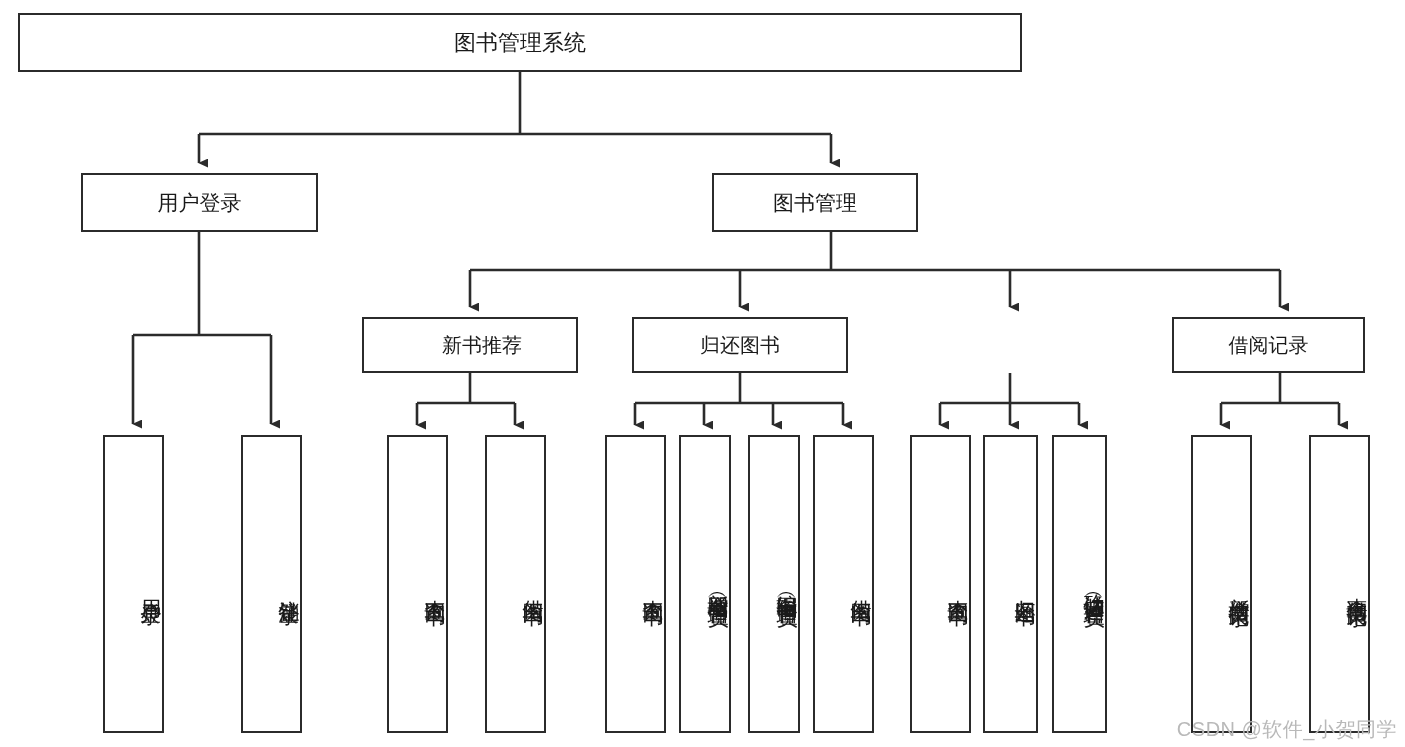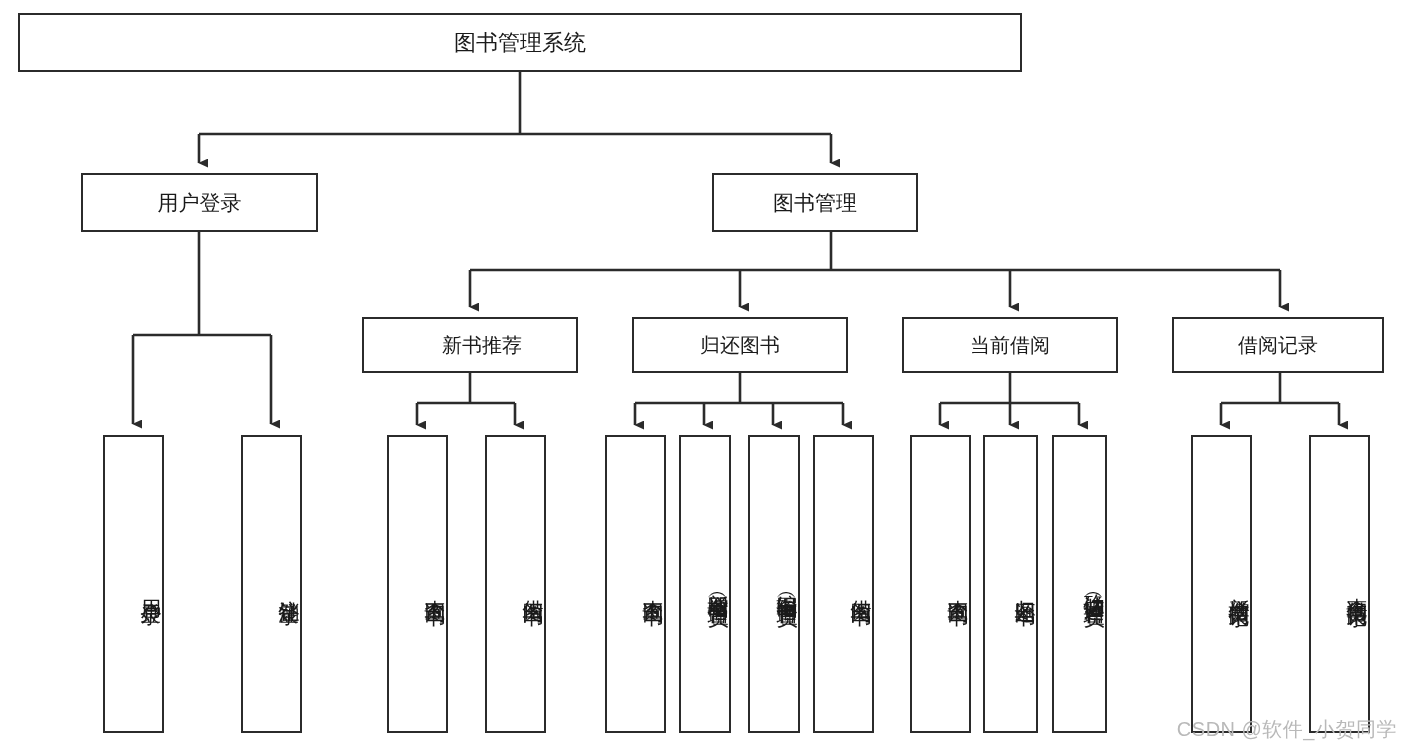--- a/index.html
+++ b/index.html
@@ -122,22 +122,21 @@
     </g>
   </svg>
 
   <div class="node root" style="left:18px; top:13px; width:1004px; height:59px;">图书管理系统</div>
 
   <div class="node level1" style="left:81px; top:173px; width:237px; height:59px;">用户登录</div>
   <div class="node level1" style="left:712px; top:173px; width:206px; height:59px;">图书管理</div>
 
   <div class="node level2" style="left:362px; top:317px; width:216px; height:56px;padding-left:24px;">新书推荐</div>
   <div class="node level2" style="left:632px; top:317px; width:216px; height:56px;">归还图书</div>
-  <div class="node level2" style="left:902px; top:317px; width:216px; height:56px;">当前借阅</div>
-  <div class="node level2" style="left:1172px; top:317px; width:212px; height:56px;">借阅记录</div>
+  <div class="node level2" style="left:1172px; top:317px; width:193px; height:56px;">借阅记录</div>
 
   <div class="node leaf" style="left:103px; top:435px; width:61px; height:298px;">用户登录</div>
   <div class="node leaf" style="left:241px; top:435px; width:61px; height:298px;">注销登录</div>
 
   <div class="node leaf" style="left:387px; top:435px; width:61px; height:298px;">查询图书</div>
   <div class="node leaf" style="left:485px; top:435px; width:61px; height:298px;">借阅图书</div>
 
   <div class="node leaf" style="left:605px; top:435px; width:61px; height:298px;">查询图书</div>
   <div class="node leaf tall" style="left:679px; top:435px; width:52px; height:298px;">新增图书（管理员）</div>
   <div class="node leaf tall" style="left:748px; top:435px; width:52px; height:298px;">编辑图书（管理员）</div>

